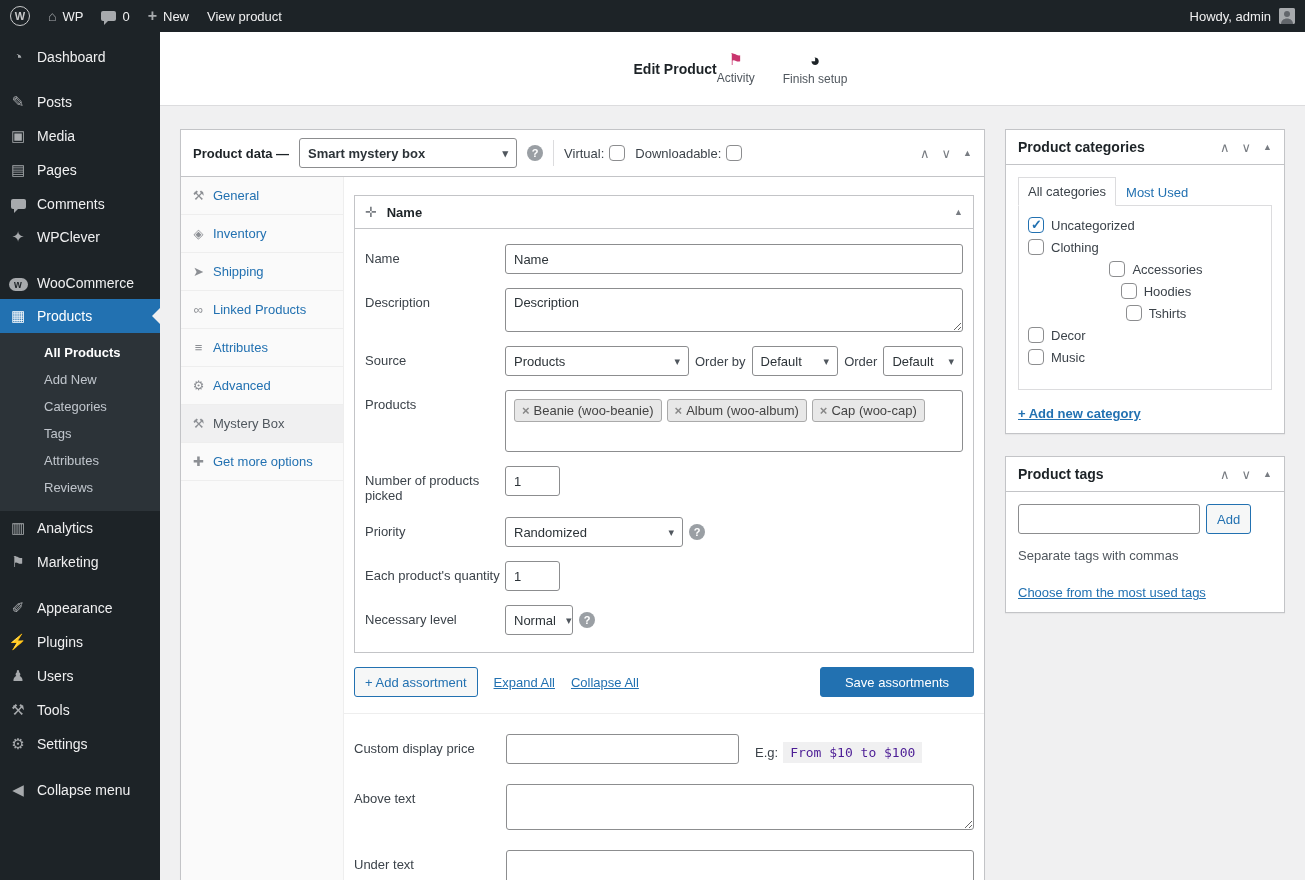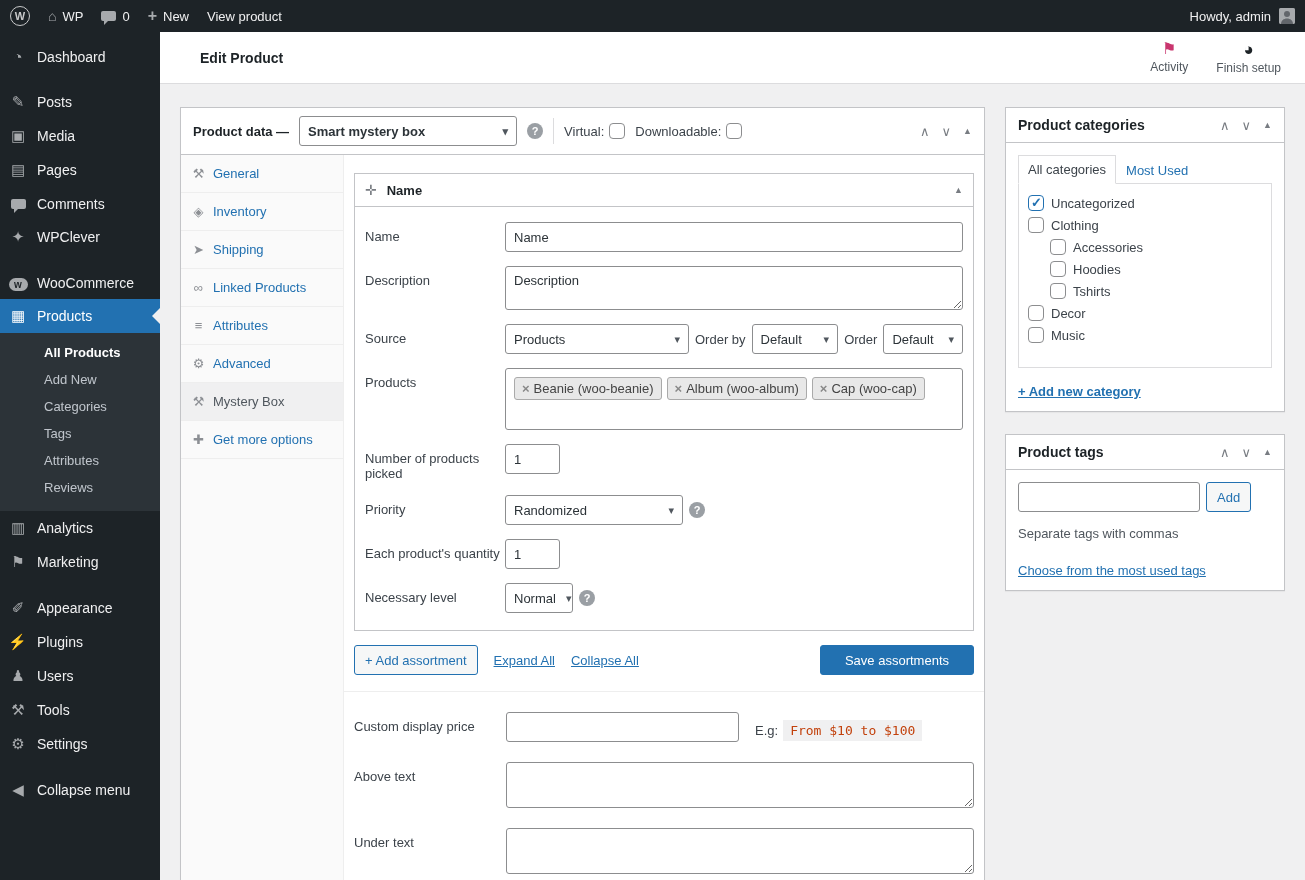--- a/index.html
+++ b/index.html
@@ -29,21 +29,21 @@
   .menu-item.active .mi-icon { color:#fff; }
   .menu-item.active::after { content:""; position:absolute; right:0; top:50%; transform:translateY(-50%); border-top:8px solid transparent; border-bottom:8px solid transparent; border-right:8px solid #f0f0f1; }
   .menu-sep { height:12px; }
   .submenu { background:#2c3338; padding:6px 0 10px; }
   .submenu-item { padding:6px 12px 6px 44px; color:rgba(240,246,252,.75); font-size:13px; cursor:pointer; }
   .submenu-item.current { color:#fff; font-weight:bold; }
   .woo-badge { width:19px; height:13px; background:#a7aaad; border-radius:7px; color:#1d2327; font-size:10px; font-weight:bold; display:inline-flex; align-items:center; justify-content:center; }
 
   
   .main-area { flex:1; display:flex; flex-direction:column; min-width:0; }
-  .page-header { background:#fff; height:52px; display:flex; align-items:center; justify-content:space-between; padding:0 24px 0 40px; border-bottom:1px solid #dcdcde; flex:none; }
+  .page-header { background:#fff; height:74px; display:flex; align-items:center; justify-content:center; padding:0 24px 0 40px; border-bottom:1px solid #dcdcde; flex:none; }
   .page-title { font-size:14px; font-weight:bold; color:#1d2327; }
   .ph-actions { display:flex; align-items:flex-start; gap:28px; }
   .ph-action { display:flex; flex-direction:column; align-items:center; gap:3px; cursor:pointer; color:#50575e; font-size:12px; }
   .flag-glyph { color:#c9356e; font-size:16px; line-height:1; }
   .progress-glyph { color:#1d2327; font-size:17px; line-height:1; }
 
   
   .content { display:flex; gap:20px; padding:23px 20px 0 20px; align-items:flex-start; }
   .main-col { width:805px; flex:none; }
   .side-col { width:280px; flex:none; }
@@ -100,33 +100,33 @@
   .link { color:#2271b1; text-decoration:underline; cursor:pointer; }
   .push-right { margin-left:auto; }
 
   .panel-divider { border-top:1px solid #eee; margin-top:16px; }
   .extra-rows { padding:10px 0; }
   .xrow { display:flex; padding:10px; align-items:flex-start; }
   .xrow > label { width:152px; flex:none; padding-top:7px; color:#3c434a; }
   .w-price { width:233px; }
   .w-xl { width:468px; height:46px; }
   .eg { margin-left:10px; display:flex; align-items:center; gap:5px; padding-top:6px; }
-  .code-sample { font-family:"DejaVu Sans Mono", monospace; background:#f0f0f1; padding:3px 7px; font-size:13px; color:#c2410c; }
+  .code-sample { font-family:"DejaVu Sans Mono", monospace; background:#f0f0f1; padding:3px 7px; font-size:13px; color:#4c1d95; }
 
   
   .side-box { margin-bottom:22px; }
   .sb-header { display:flex; align-items:center; justify-content:space-between; padding:9px 12px; border-bottom:1px solid #c3c4c7; }
   .sb-title { font-size:14px; font-weight:bold; color:#1d2327; }
   .sb-body { padding:12px; }
   .cat-tabs { display:flex; align-items:flex-end; margin-bottom:-1px; position:relative; z-index:1; }
   .cat-tab-active { background:#fff; border:1px solid #dcdcde; border-bottom:1px solid #fff; padding:6px 9px; color:#3c434a; cursor:pointer; }
   .cat-tab-link { padding:6px 10px; color:#2271b1; cursor:pointer; }
   .cat-list { border:1px solid #dcdcde; background:#fff; height:185px; overflow-y:auto; padding:8px 9px; }
   .cat-item { display:flex; align-items:center; gap:7px; padding:3px 0; cursor:pointer; }
-  .cat-item.child { margin-left:22px; }
+  .cat-item.child { margin-left:22px;justify-content:center; }
   .add-cat { display:inline-block; margin-top:16px; font-weight:bold; }
   .tag-row { display:flex; align-items:center; gap:6px; }
   .tag-input { width:182px; }
   .tags-hint { margin-top:14px; color:#50575e; }
   .tags-link { display:inline-block; margin-top:22px; }
 </style>
 </head>
 <body>
 
 <div class="admin-bar">

